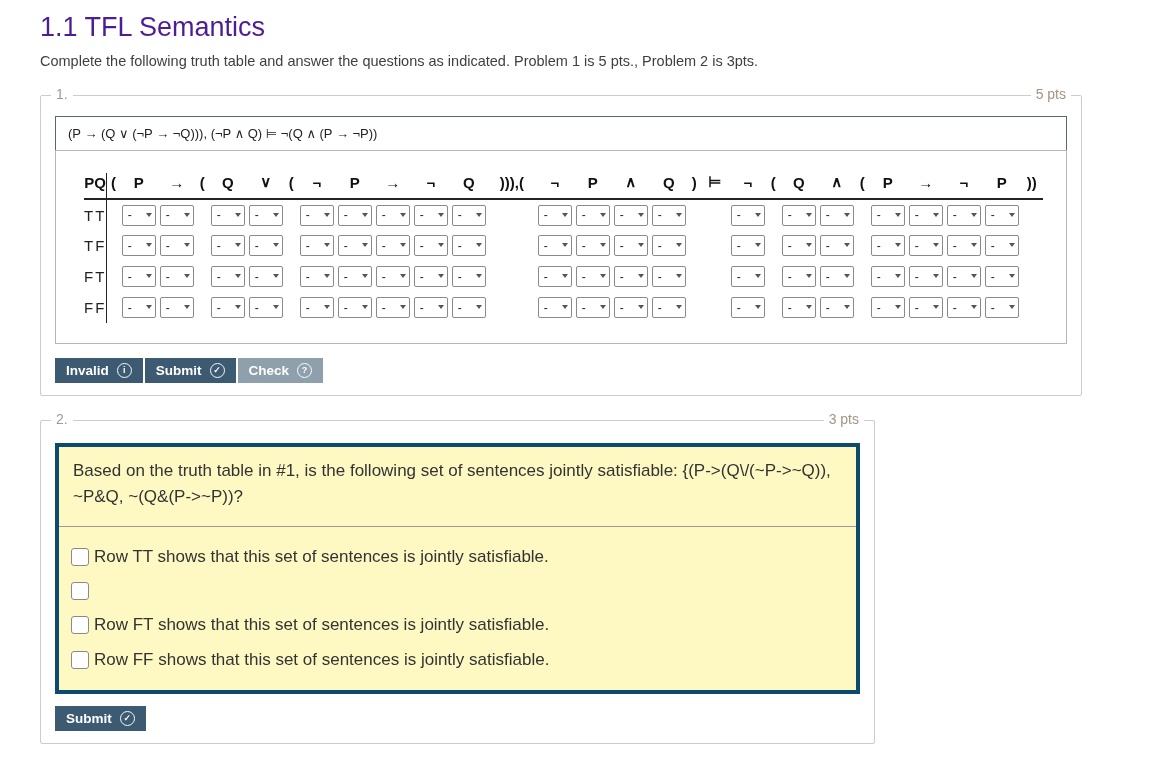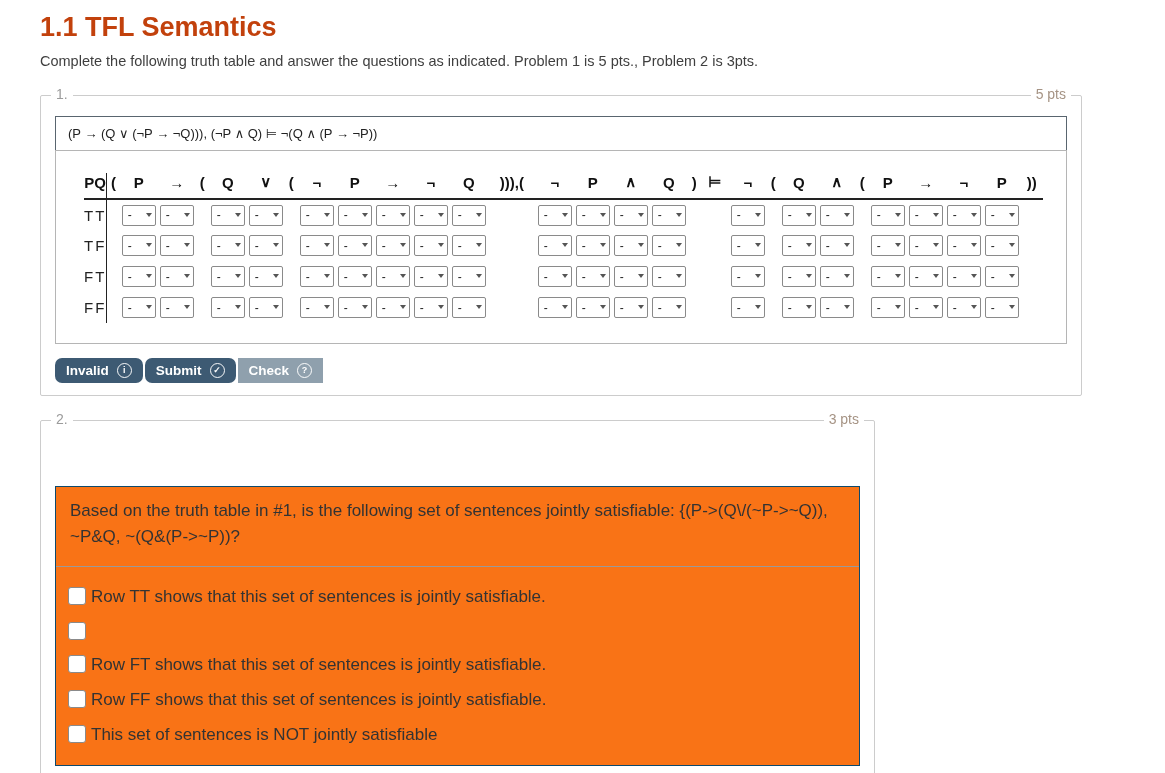--- a/index.html
+++ b/index.html
@@ -4,21 +4,21 @@
 <style>
   * { box-sizing: border-box; }
   html,body { margin:0; padding:0; }
   body {
     width:1165px; height:773px; overflow:hidden;
     background:#fff; color:#333;
     font-family:"Liberation Sans", sans-serif;
   }
   .page { padding:8px 40px 0 40px; }
 
-  .page-title { font-size:27px; font-weight:700; color:#c2410c; margin:4px 0 10px; }
+  .page-title { font-size:27px; font-weight:400; color:#4c1d95; margin:4px 0 10px; }
   .page-description { font-size:14.5px; color:#3f3f3f; margin:0 0 26px; }
 
   .fieldset { position:relative; border:1px solid #cccccc; border-radius:2px; background:#fff; }
   .fs1 { width:1042px; padding:20px 14px 12px; }
   .fs2 { width:835px;  padding:22px 14px 12px; margin-top:24px; }
   .legend-num {
     position:absolute; top:-10px; left:10px; background:#fff; padding:0 5px;
     font-size:14px; color:#9b9b9b;
   }
   .legend-pts {
@@ -64,35 +64,35 @@
     border-left:3.5px solid transparent; border-right:3.5px solid transparent;
     border-top:4.5px solid #555; pointer-events:none;
   }
 
   .btn-row { margin-top:14px; display:flex; gap:2px; }
   .btn {
     display:inline-flex; align-items:center; gap:8px; border:none;
     color:#fff; font-weight:700; font-size:13.5px; padding:5px 11px;
     font-family:inherit; cursor:pointer; border-radius:0;
   }
-  .btn.dark  { background:var(--btn-dark,#3d5a73);border-radius:7px; }
+  .btn.dark  { background:var(--btn-dark,#3d5a73); }
   .btn.light { background:var(--btn-light,#8fa0ad); }
   .icon-circle {
     width:15px; height:15px; border:1.5px solid rgba(255,255,255,.95); border-radius:50%;
     display:inline-flex; align-items:center; justify-content:center;
     font-size:9px; font-weight:700; line-height:1; color:#fff;
   }
 
-  .question-container { border:1px solid #0c4a6e; background:#f97316;margin-top:43px; }
+  .question-container { border:4px solid #0c4a6e; background:#fef9c3; }
   .question-text {
     padding:11px 14px 17px; font-size:17px; color:#333; line-height:1.5;
     border-bottom:1px solid #9a9a9a;
   }
   .options { padding:10px 12px 16px; }
-  .option { display:flex; align-items:flex-start; gap:3px; margin:10px 0 15px; }
+  .option { display:flex; align-items:center; gap:3px; margin:10px 0 15px; }
   .option:last-child { margin-bottom:4px; }
   .option input[type=checkbox] {
     appearance:none; -webkit-appearance:none;
     width:18px; height:18px; border:1px solid #8a8a8a; border-radius:3px;
     background:#fff; margin:0 2px 0 0; flex:0 0 auto; cursor:pointer;
   }
   .option-label { font-size:17px; color:#333; }
 
   .submit-row { margin-top:12px; }
 </style>
@@ -312,24 +312,20 @@
             <input type="checkbox" style="">
           </div>
           <div class="option">
             <input type="checkbox" style="">
             <span class="option-label">Row FT shows that this set of sentences is jointly satisfiable.</span>
           </div>
           <div class="option">
             <input type="checkbox" style="">
             <span class="option-label">Row FF shows that this set of sentences is jointly satisfiable.</span>
           </div>
-          <div class="option">
-            <input type="checkbox" style="">
-            <span class="option-label">This set of sentences is NOT jointly satisfiable</span>
-          </div>
         </div>
     </div>
 
     <div class="submit-row">
       <button class="btn dark">
         <span>Submit</span>
         <span class="icon-circle">✓</span>
       </button>
     </div>
   </div>

